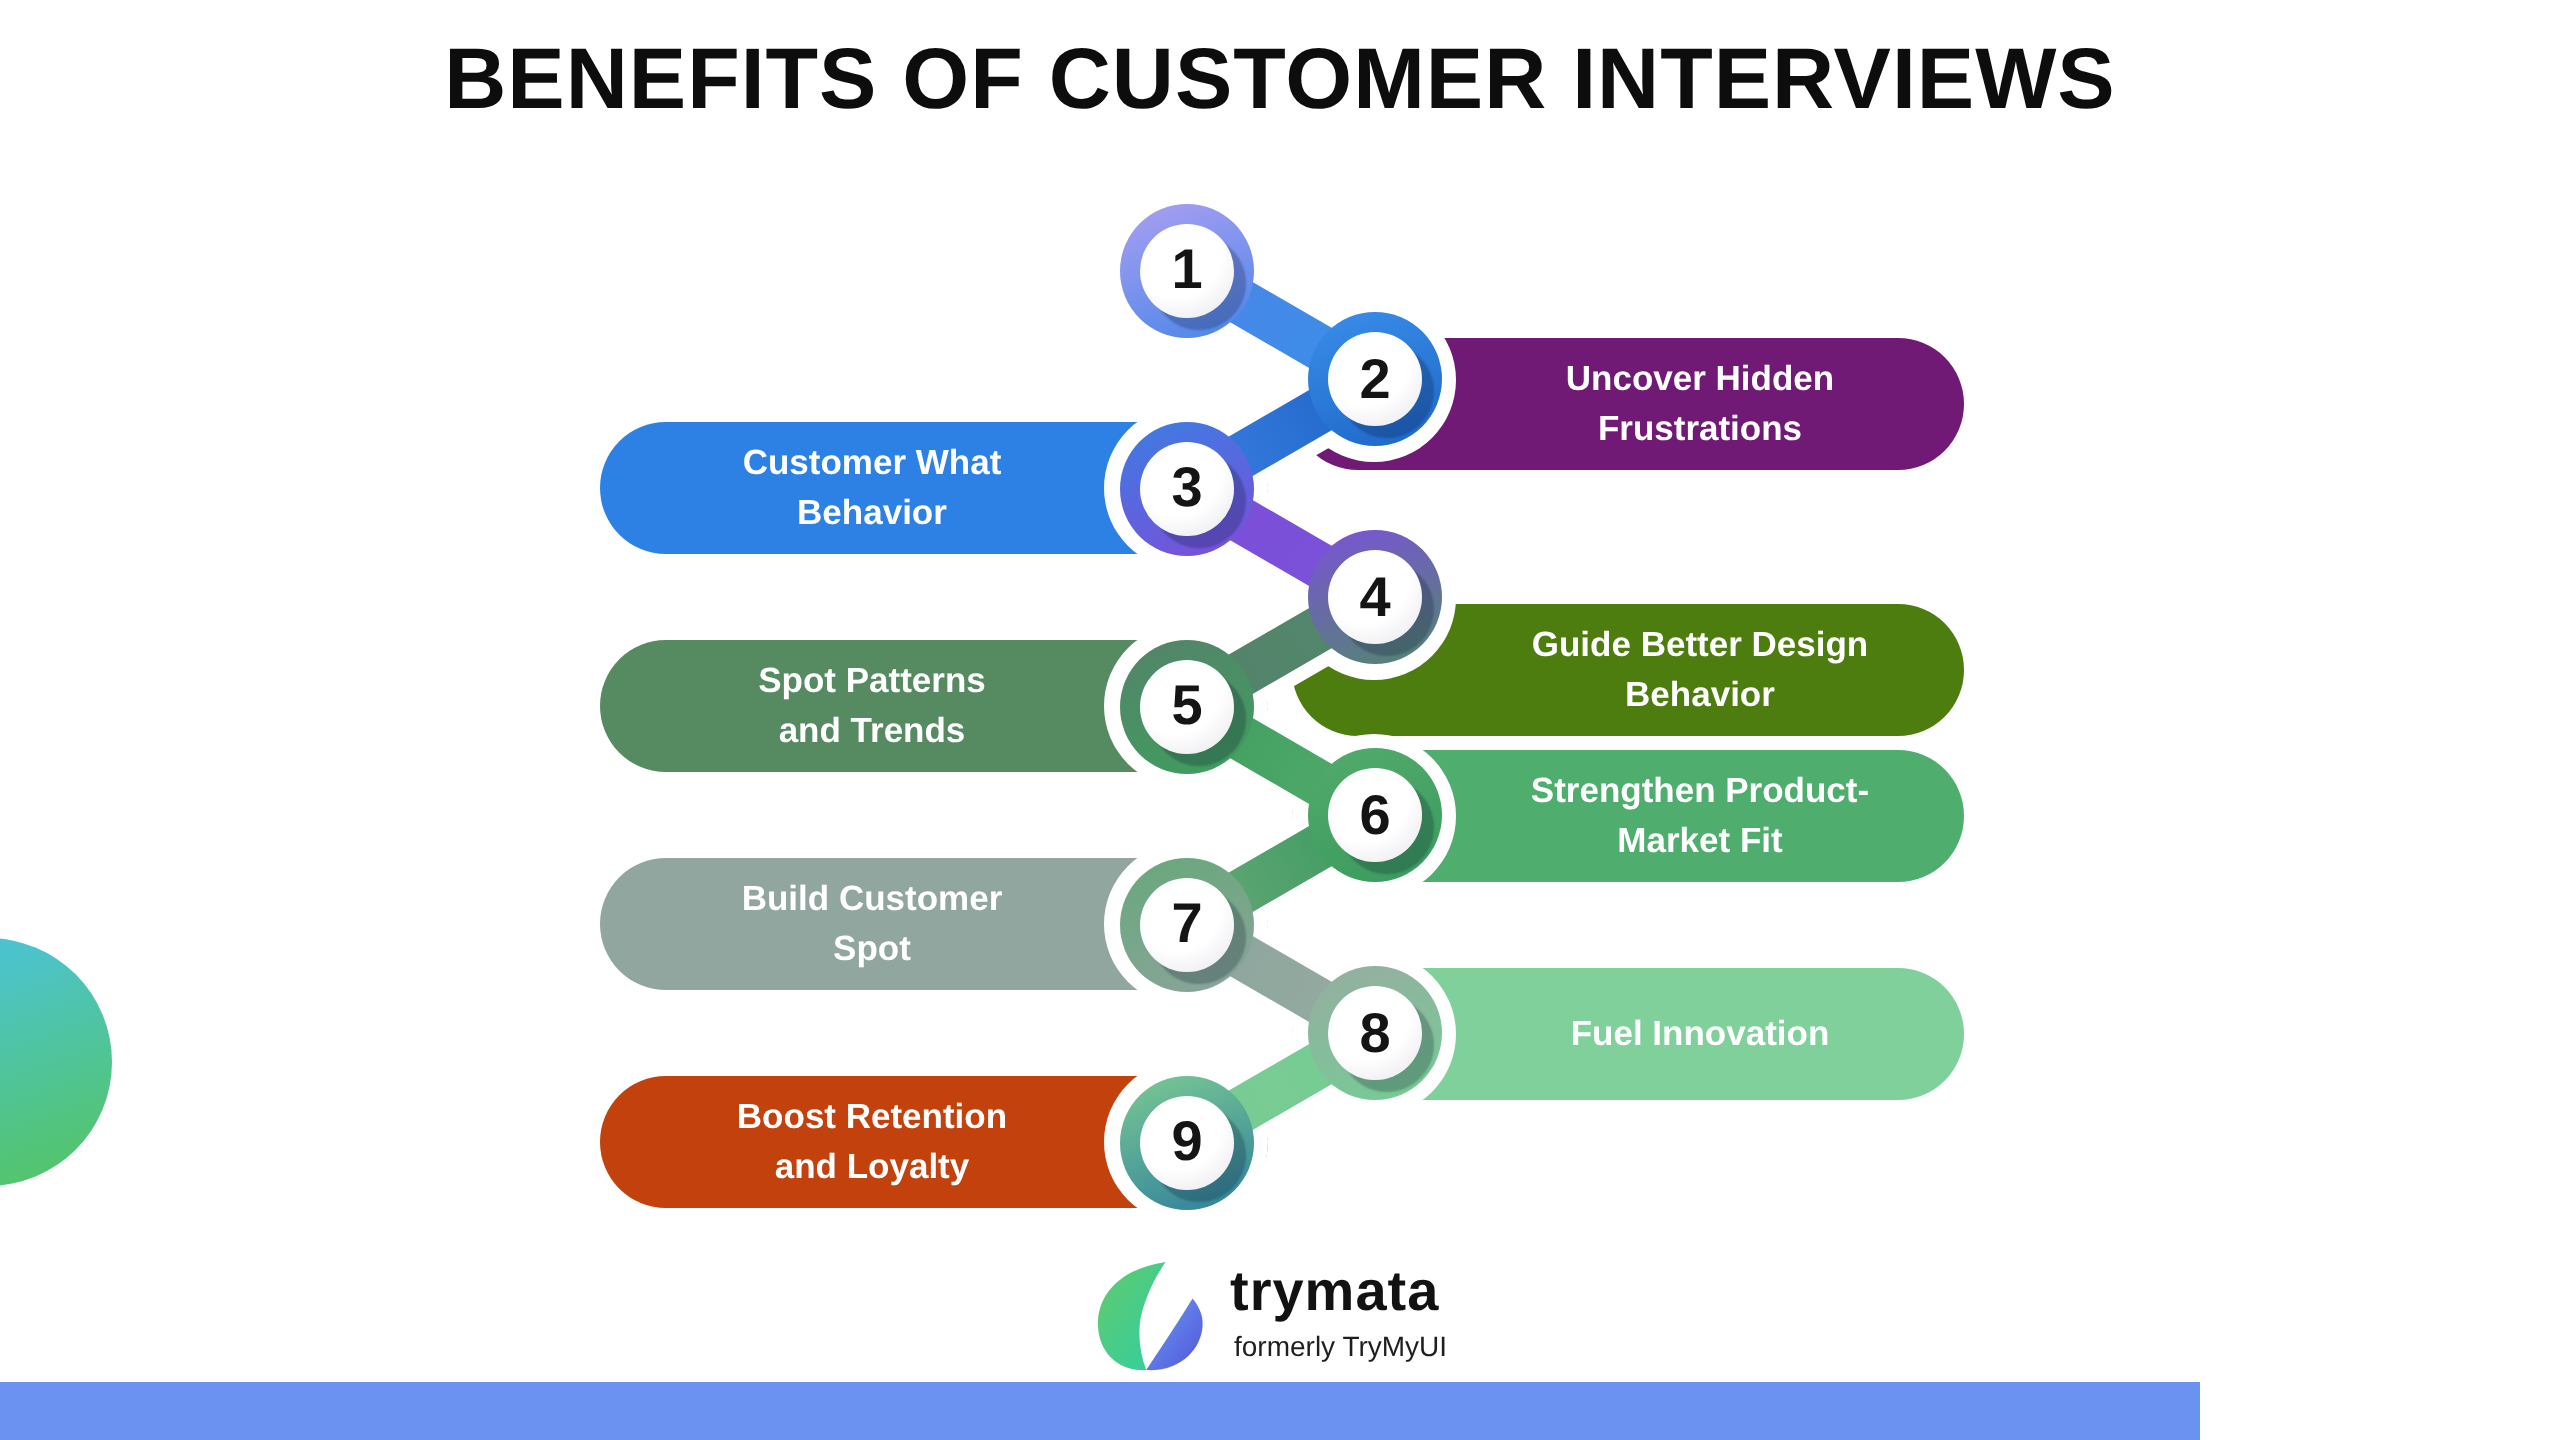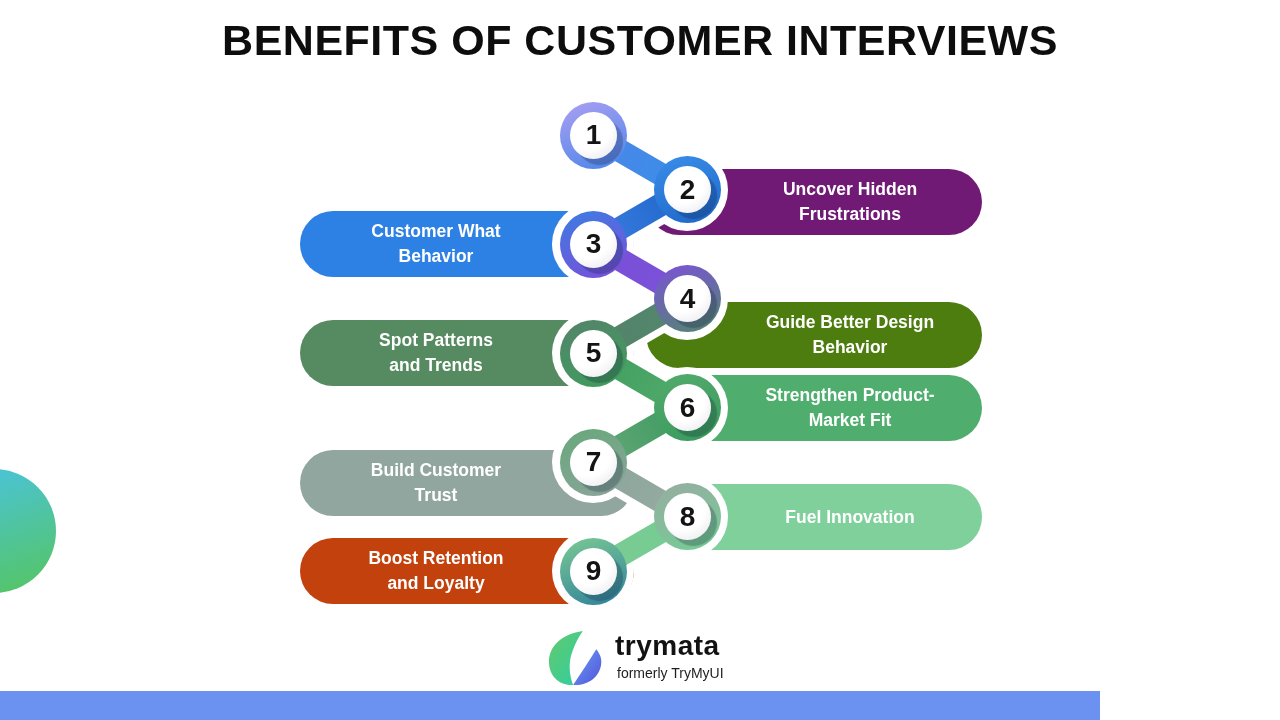--- a/index.html
+++ b/index.html
@@ -73,24 +73,24 @@
           <div>Strengthen Product-</div>
           <div>Market Fit</div>
         </div>
       </div>
       <div class="pill" style="left: 300px; top: 320px; width: 334px; height: 66px; background: rgb(86, 138, 96);">
         <div class="pill-text left">
           <div>Spot Patterns</div>
           <div>and Trends</div>
         </div>
       </div>
-      <div class="pill" style="left: 300px; top: 450px; width: 334px; height: 66px; background: rgb(145, 166, 158);">
+      <div class="pill" style="left: 300px; top: 429px; width: 334px; height: 66px; background: rgb(145, 166, 158);">
         <div class="pill-text left">
           <div>Build Customer</div>
-          <div>Trust</div>
+          <div>Spot</div>
         </div>
       </div>
       <div class="pill" style="left: 646px; top: 483.5px; width: 336px; height: 66px; background: rgb(127, 208, 155);">
         <div class="pill-text right">
           <div>Fuel Innovation</div>
         </div>
       </div>
       <div class="pill" style="left: 300px; top: 538px; width: 334px; height: 66px; background: #c2410c;">
         <div class="pill-text left">
           <div>Boost Retention</div>

